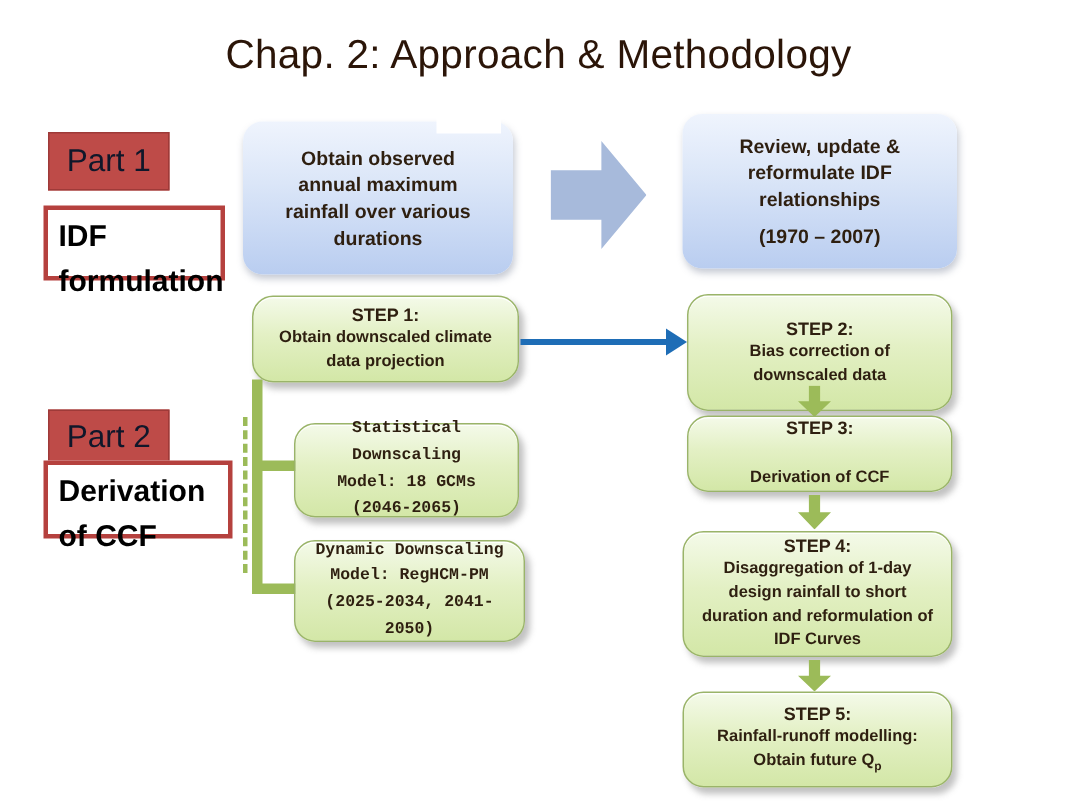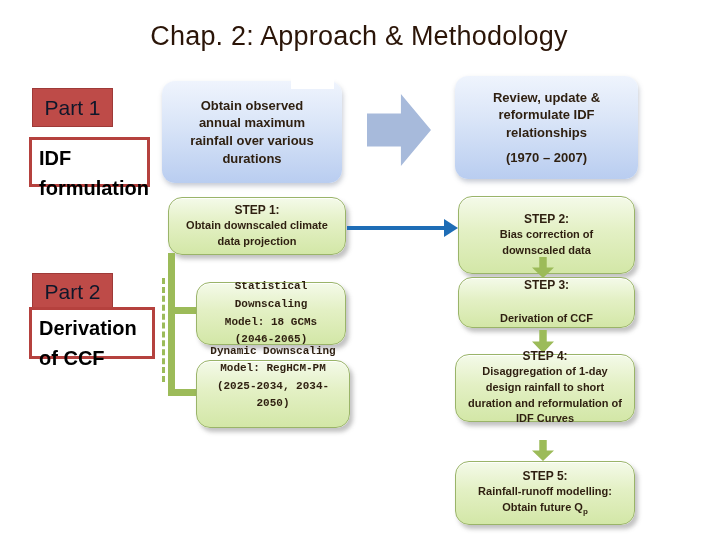--- a/index.html
+++ b/index.html
@@ -51,24 +51,24 @@
     box-shadow:inset 0 1px 0 rgba(255,255,255,0.9),3px 4px 4px rgba(120,120,120,0.45);
     color:var(--box-text);font-weight:bold;text-align:center;
     display:flex;flex-direction:column;justify-content:center;
     padding:14px 8px;box-sizing:border-box;
   }
   .greenbox .step-label{font-size:12px;margin-bottom:1px;}
   .greenbox .step-body{font-size:11px;line-height:1.45;}
   #step1{left:168px;top:197px;width:178px;height:58px;}
   #step2{left:458px;top:196px;width:177px;height:78px;}
   #step3{left:458px;top:277px;width:177px;height:51px;gap:18px;}
-  #step4{left:455px;top:354px;width:180px;height:68px;}
+  #step4{left:455px;top:354px;width:180px;height:84px;}
   #step5{left:455px;top:461px;width:180px;height:64px;}
   #stat-box{left:196px;top:282px;width:150px;height:63px;}
-  #dyn-box{left:196px;top:360px;width:154px;height:68px;justify-content:flex-end;}
+  #dyn-box{left:196px;top:360px;width:154px;height:68px;}
   .gline{font-size:11px;line-height:1.6;font-family:Liberation Mono, monospace;}
   sub{font-size:8px;}
   
   .flow-arrow{position:absolute;left:347px;top:226px;width:97px;height:4px;background:var(--arrow-blue);}
   .flow-arrow::after{
     content:"";position:absolute;right:-14px;top:-7px;width:0;height:0;
     border-left:14px solid var(--arrow-blue);border-top:9px solid transparent;border-bottom:9px solid transparent;
   }
   
   .garrow{
@@ -141,16 +141,16 @@
   <div id="conn-dash"></div>
 
   <div class="greenbox" id="stat-box">
     <div class="gline">Statistical Downscaling</div>
     <div class="gline">Model: 18 GCMs</div>
     <div class="gline">(2046-2065)</div>
   </div>
   <div class="greenbox" id="dyn-box">
     <div class="gline">Dynamic Downscaling</div>
     <div class="gline">Model: RegHCM-PM</div>
-    <div class="gline">(2025-2034, 2034-2050)</div>
+    <div class="gline">(2025-2034, 2041-2050)</div>
   </div>
 
 </div>
 
 </body></html>

